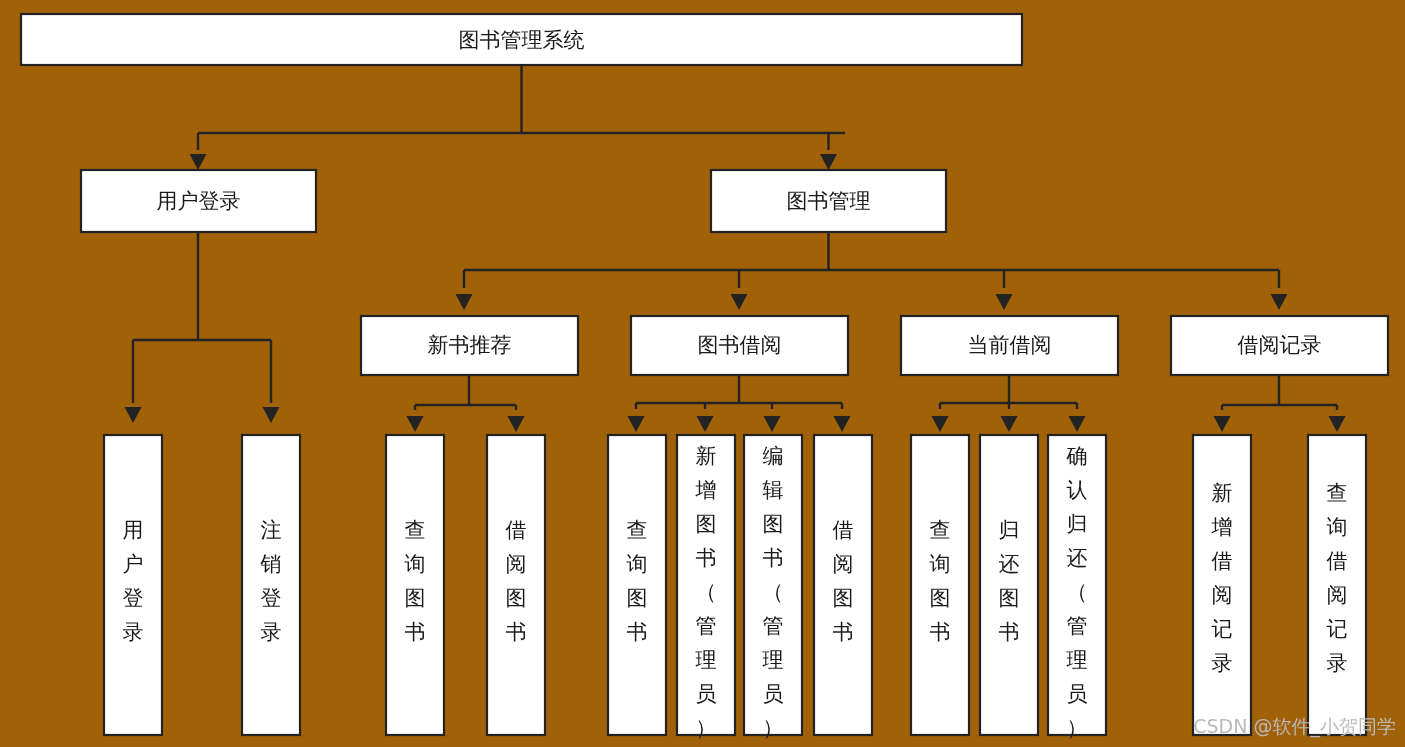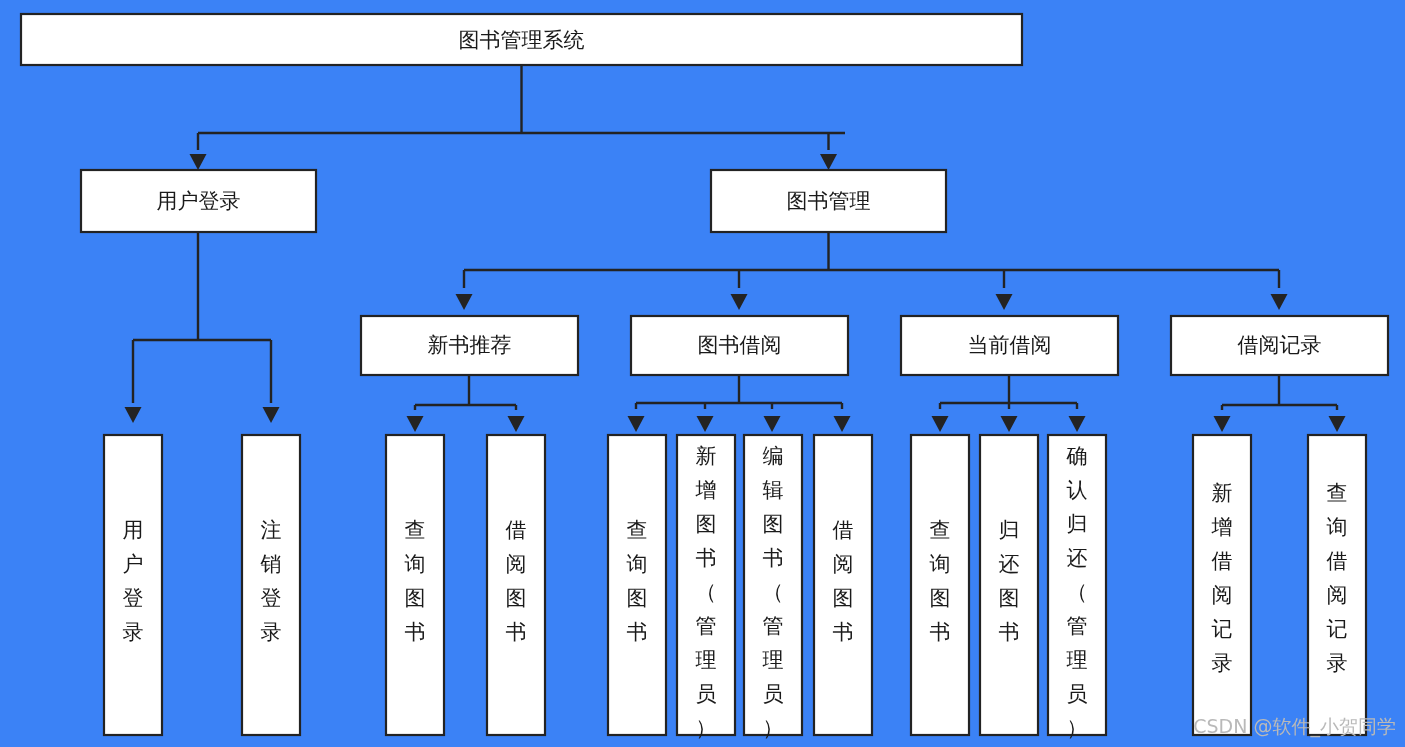--- a/index.html
+++ b/index.html
@@ -8,21 +8,21 @@
     padding: 0;
     background: #ffffff;
   }
   body {
     font-family: "DejaVu Sans", "Liberation Sans", sans-serif;
   }
   #diagram-root {
     position: relative;
     width: 1405px;
     height: 747px;
-    background: #3b82f6;
+    background: #a16207;
     overflow: hidden;
   }
   svg.diagram-canvas {
     position: absolute;
     left: 0;
     top: 0;
     width: 1405px;
     height: 747px;
     display: block;
   }

